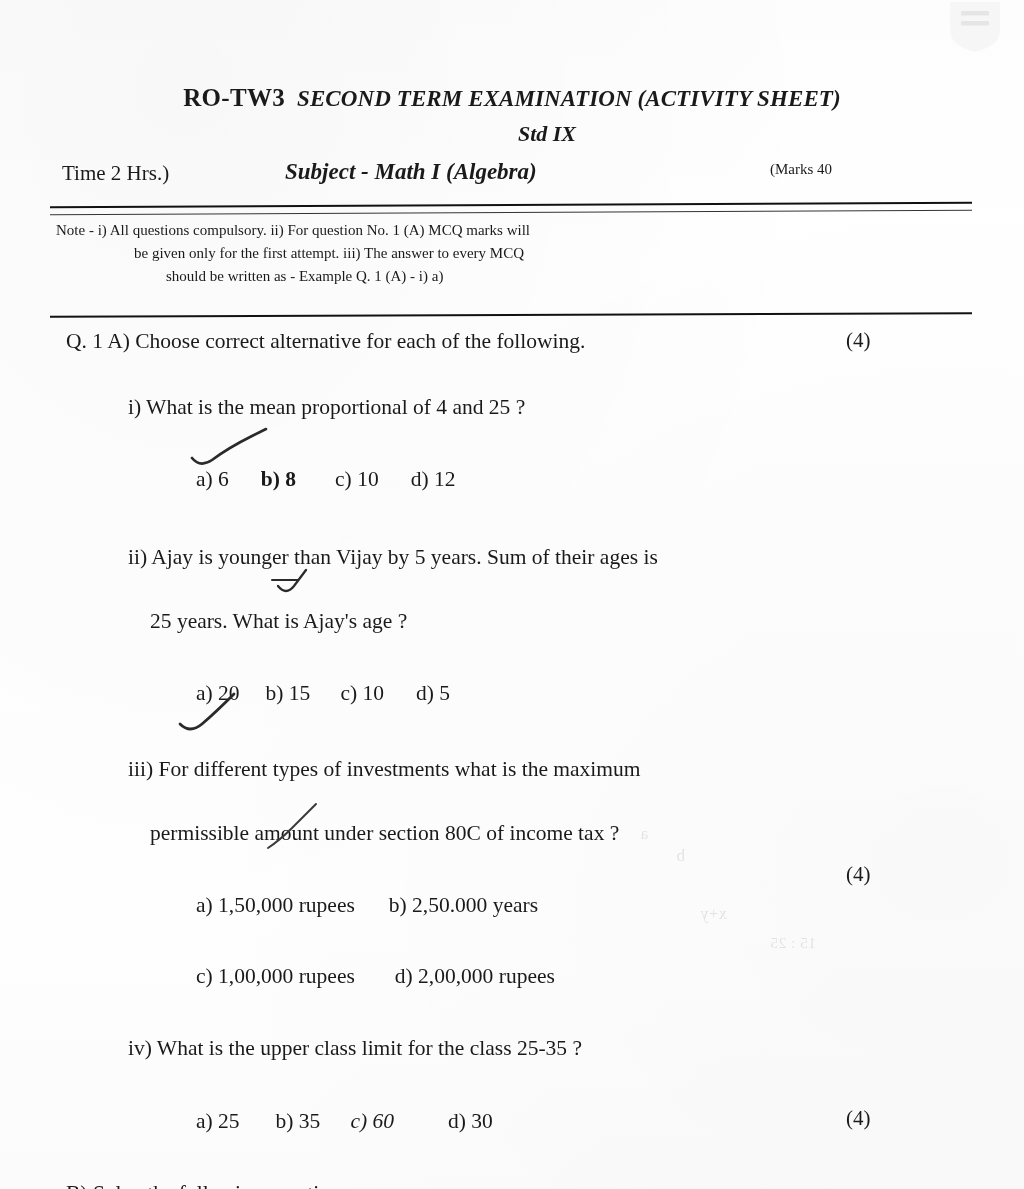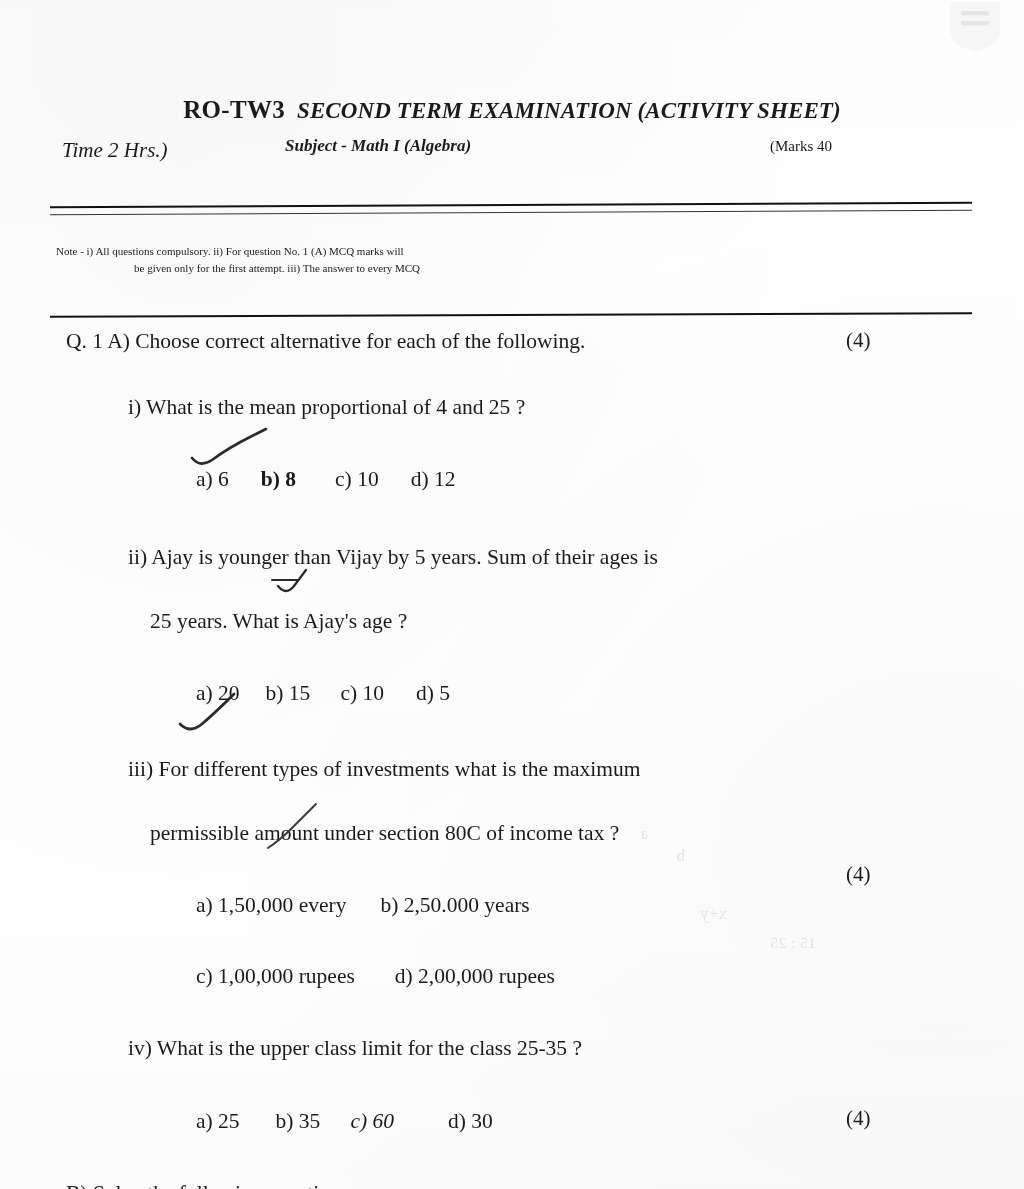--- a/index.html
+++ b/index.html
@@ -55,21 +55,20 @@
     white-space: nowrap;
     pointer-events: none;
   }
 
   
   .header {
     position: absolute;
     left: 0;
     right: 0;
     top: 84px;
-    margin-top: 12px;
   }
   .title-row {
     text-align: center;
     white-space: nowrap;
   }
   .code {
     font-weight: bold;
     font-size: 25px;
     letter-spacing: 0.3px;
     font-family: "Liberation Serif", serif;
@@ -92,29 +91,28 @@
   .meta-row {
     position: relative;
     height: 40px;
     margin-top: 14px;
   }
   .time {
     position: absolute;
     left: 62px;
     top: 0;
     font-size: 21px;
-    font-style: italic;
   }
   .subject {
     position: absolute;
     left: 285px;
     top: -2px;
     font-weight: bold;
     font-style: italic;
-    font-size: 17px;
+    font-size: 23px;
   }
   .marks {
     position: absolute;
     left: 770px;
     top: 0;
     font-size: 15px;
   }
 
   
   .rule {
@@ -127,23 +125,22 @@
   .rule.thin { border-top: 1px solid #333; }
   .rule.tilt-a { transform: rotate(-0.28deg); }
   .rule.tilt-b { transform: rotate(-0.22deg); }
 
   
   .note {
     position: absolute;
     left: 56px;
     right: 52px;
     top: 219px;
-    font-size: 11px;
+    font-size: 15px;
     line-height: 1.52;
-    margin-top: 24px;
   }
   .note-l1 { text-indent: 0; }
   .note-l2 { padding-left: 78px; }
   .note-l3 { padding-left: 110px; }
 
   
   .content {
     position: absolute;
     left: 0;
     right: 0;
@@ -190,33 +187,35 @@
 
   <div class="ghost" style="left:640px; top:824px; font-size:17px;">a</div>
   <div class="ghost" style="left:676px; top:846px; font-size:17px;">b</div>
   <div class="ghost" style="left:700px; top:905px; font-size:16px;">x+y</div>
   <div class="ghost" style="left:770px; top:935px; font-size:15px;">15 : 25</div>
 
   <div class="header">
     <div class="title-row">
       <span class="code">RO-TW3</span><span class="exam-title">SECOND TERM EXAMINATION (ACTIVITY SHEET)</span>
     </div>
+    <div class="std-row">Std IX</div>
     <div class="meta-row">
       <span class="time">Time 2 Hrs.)</span>
       <span class="subject">Subject - Math I (Algebra)</span>
       <span class="marks">(Marks 40</span>
     </div>
   </div>
 
   <div class="rule tilt-a" style="top:204px;"></div>
   <div class="rule thin tilt-a" style="top:212px;"></div>
 
   <div class="note">
     <div class="note-l1">Note -  i) All questions compulsory. ii) For question No. 1 (A) MCQ marks will</div>
     <div class="note-l2">be given only for the first attempt. iii) The answer to every MCQ</div>
+    <div class="note-l3">should be written as - Example Q. 1 (A) - i) a)</div>
   </div>
 
   <div class="rule tilt-b" style="top:314px;"></div>
 
   <div class="content">
 
     <div class="qline" style="left:66px; top:0;">Q. 1 A) Choose correct alternative for each of the following.</div>
     <div class="marks-right" style="left:846px; top:0;">(4)</div>
 
     <div class="qline" style="left:128px; top:38px;">i) What is the mean proportional of  4 and 25 ?</div>
@@ -233,21 +232,21 @@
       <span class="opt" style="margin-right:26px;">a) 20</span><span class="opt" style="margin-right:30px;">b) 15</span><span class="opt" style="margin-right:32px;">c) 10</span><span class="opt">d) 5</span>
     </div>
     <svg class="tick" style="left:270px; top:232px;" width="70" height="42">
       <path d="M2 20 L28 20" fill="none" stroke="#2a2a2a" stroke-width="2" stroke-linecap="round"></path>
       <path d="M8 26 Q16 36 24 26 Q30 18 36 10" fill="none" stroke="#2a2a2a" stroke-width="2.3" stroke-linecap="round"></path>
     </svg>
 
     <div class="qline" style="left:128px; top:268px;">iii) For different types of investments what is the maximum</div>
     <div class="qline" style="left:150px; top:304px;">permissible amount under section 80C of income tax ?</div>
     <div class="opts" style="left:196px; top:350px;">
-      <span class="opt" style="margin-right:34px;">a) 1,50,000 every</span><span class="opt">b) 2,50.000 years</span>
+      <span class="opt" style="margin-right:34px;">a) 1,50,000 rupees</span><span class="opt">b) 2,50.000 years</span>
     </div>
     <div class="opts" style="left:196px; top:396px;">
       <span class="opt" style="margin-right:40px;">c) 1,00,000 rupees</span><span class="opt">d) 2,00,000 rupees</span>
     </div>
     <svg class="tick" style="left:176px; top:358px;" width="100" height="52">
       <path d="M4 38 Q14 48 26 38 Q40 26 58 8" fill="none" stroke="#2a2a2a" stroke-width="2.8" stroke-linecap="round"></path>
     </svg>
 
     <div class="qline" style="left:128px; top:442px;">iv) What is the upper class limit for the class 25-35 ?</div>
     <div class="opts" style="left:196px; top:488px;">

